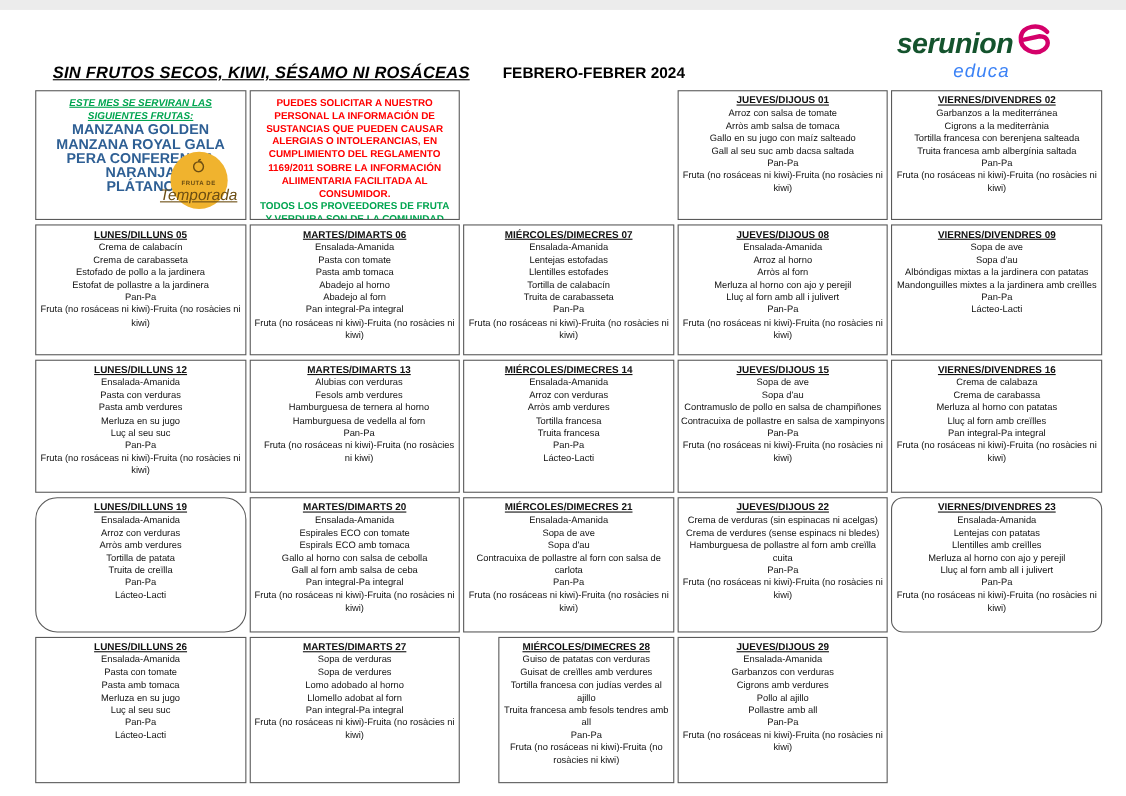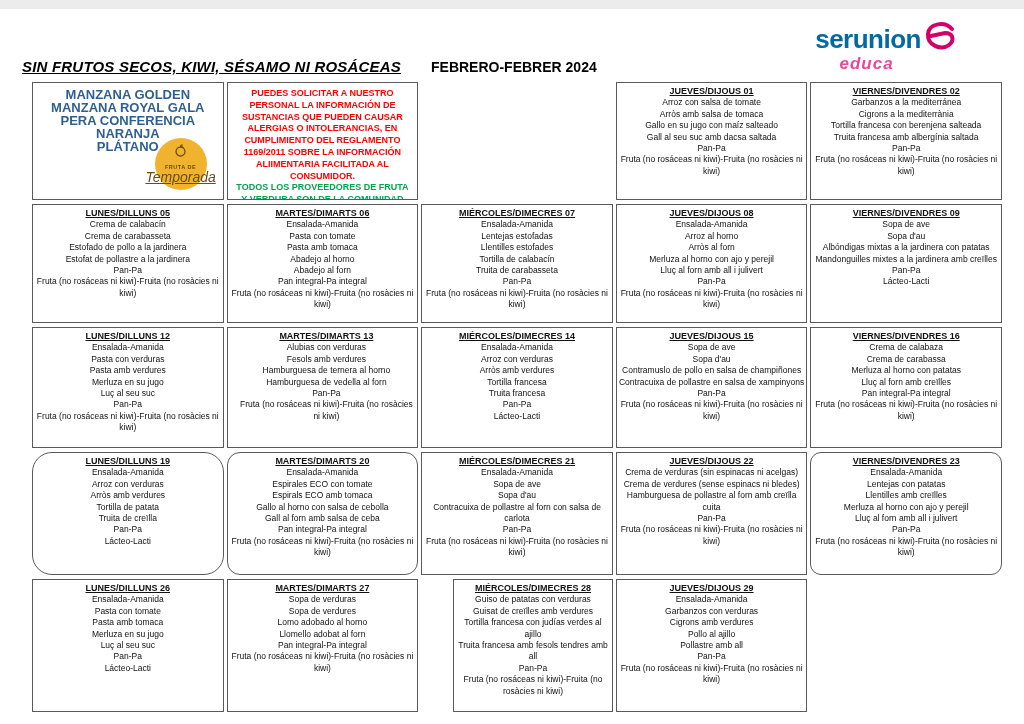--- a/index.html
+++ b/index.html
@@ -6,25 +6,25 @@
   body{
     width:1024px;height:724px;position:relative;background:#ffffff;
     font-family:"Liberation Sans","DejaVu Sans",sans-serif;color:#111;
     overflow:hidden;
   }
   .top-strip{position:absolute;top:0;left:0;width:1024px;height:9px;background:#ececec;}
 
   
   .logo{position:absolute;top:20px;right:66px;text-align:right;line-height:1;}
   .logo-row{display:flex;align-items:center;justify-content:flex-end;gap:3px;}
-  .brand-name{font-size:26px;font-weight:bold;color:#0369a1;letter-spacing:-0.5px;}
-  .brand-sub{display:block;margin-top:-2px;padding-right:40px;font-size:17px;font-style:italic;font-weight:bold;color:#ec4899;letter-spacing:1px;text-align:center;}
-
-  
-  .title-line{position:absolute;left:22px;top:58px;white-space:nowrap;}
+  .brand-name{font-size:26px;font-weight:bold;color:#14532d;letter-spacing:-0.5px;font-style:italic;}
+  .brand-sub{display:block;margin-top:-2px;padding-right:40px;font-size:17px;font-style:italic;font-weight:normal;color:#3b82f6;letter-spacing:1px;}
+
+  
+  .title-line{position:absolute;left:48px;top:58px;white-space:nowrap;}
   .doc-title{font-size:15px;font-weight:bold;font-style:italic;text-decoration:underline;letter-spacing:0.2px;color:#000;}
   .doc-period{font-size:14px;font-weight:bold;color:#000;margin-left:30px;}
 
   
   #menu-grid{
     position:absolute;left:32px;top:82px;width:970px;
     display:grid;grid-template-columns:repeat(5,1fr);
     grid-template-rows:118px 119px 121px 123px 133px;
     column-gap:3px;row-gap:4px;
   }
@@ -69,20 +69,21 @@
   <span class="brand-sub">educa</span>
 </div>
 
 <div class="title-line">
   <span class="doc-title">SIN FRUTOS SECOS, KIWI, SÉSAMO NI ROSÁCEAS</span><span class="doc-period">FEBRERO-FEBRER 2024</span>
 </div>
 
 <div id="menu-grid">
 
   <div class="cell fruits-cell">
+    <div class="fruits-heading">ESTE MES SE SERVIRAN LAS SIGUIENTES FRUTAS:</div>
     <div id="fruit-list">
         <div class="fruit-name">MANZANA GOLDEN</div>
         <div class="fruit-name">MANZANA ROYAL GALA</div>
         <div class="fruit-name">PERA CONFERENCIA</div>
         <div class="fruit-name">NARANJA</div>
         <div class="fruit-name">PLÁTANO</div>
       </div>
     <div class="season-badge">
       <span>
         <svg width="15" height="13" viewBox="0 0 16 14">
@@ -217,21 +218,21 @@
     <div class="cell day-cell" style="grid-area: 4 / 1; border-radius: 20px;">
       <div class="cell-title">LUNES/DILLUNS 19</div>
       <div class="line">Ensalada-Amanida</div>
       <div class="line">Arroz con verduras</div>
       <div class="line">Arròs amb verdures</div>
       <div class="line">Tortilla de patata</div>
       <div class="line">Truita de creïlla</div>
       <div class="line">Pan-Pa</div>
       <div class="line">Lácteo-Lacti</div>
     </div>
-    <div class="cell day-cell" style="grid-area: 4 / 2; border-radius: 13px;">
+    <div class="cell day-cell" style="grid-area: 4 / 2;">
       <div class="cell-title">MARTES/DIMARTS 20</div>
       <div class="line">Ensalada-Amanida</div>
       <div class="line">Espirales ECO con tomate</div>
       <div class="line">Espirals ECO amb tomaca</div>
       <div class="line">Gallo al horno con salsa de cebolla</div>
       <div class="line">Gall al forn amb salsa de ceba</div>
       <div class="line">Pan integral-Pa integral</div>
       <div class="line">Fruta (no rosáceas ni kiwi)-Fruita (no rosàcies ni kiwi)</div>
     </div>
     <div class="cell day-cell" style="grid-area: 4 / 3;">

